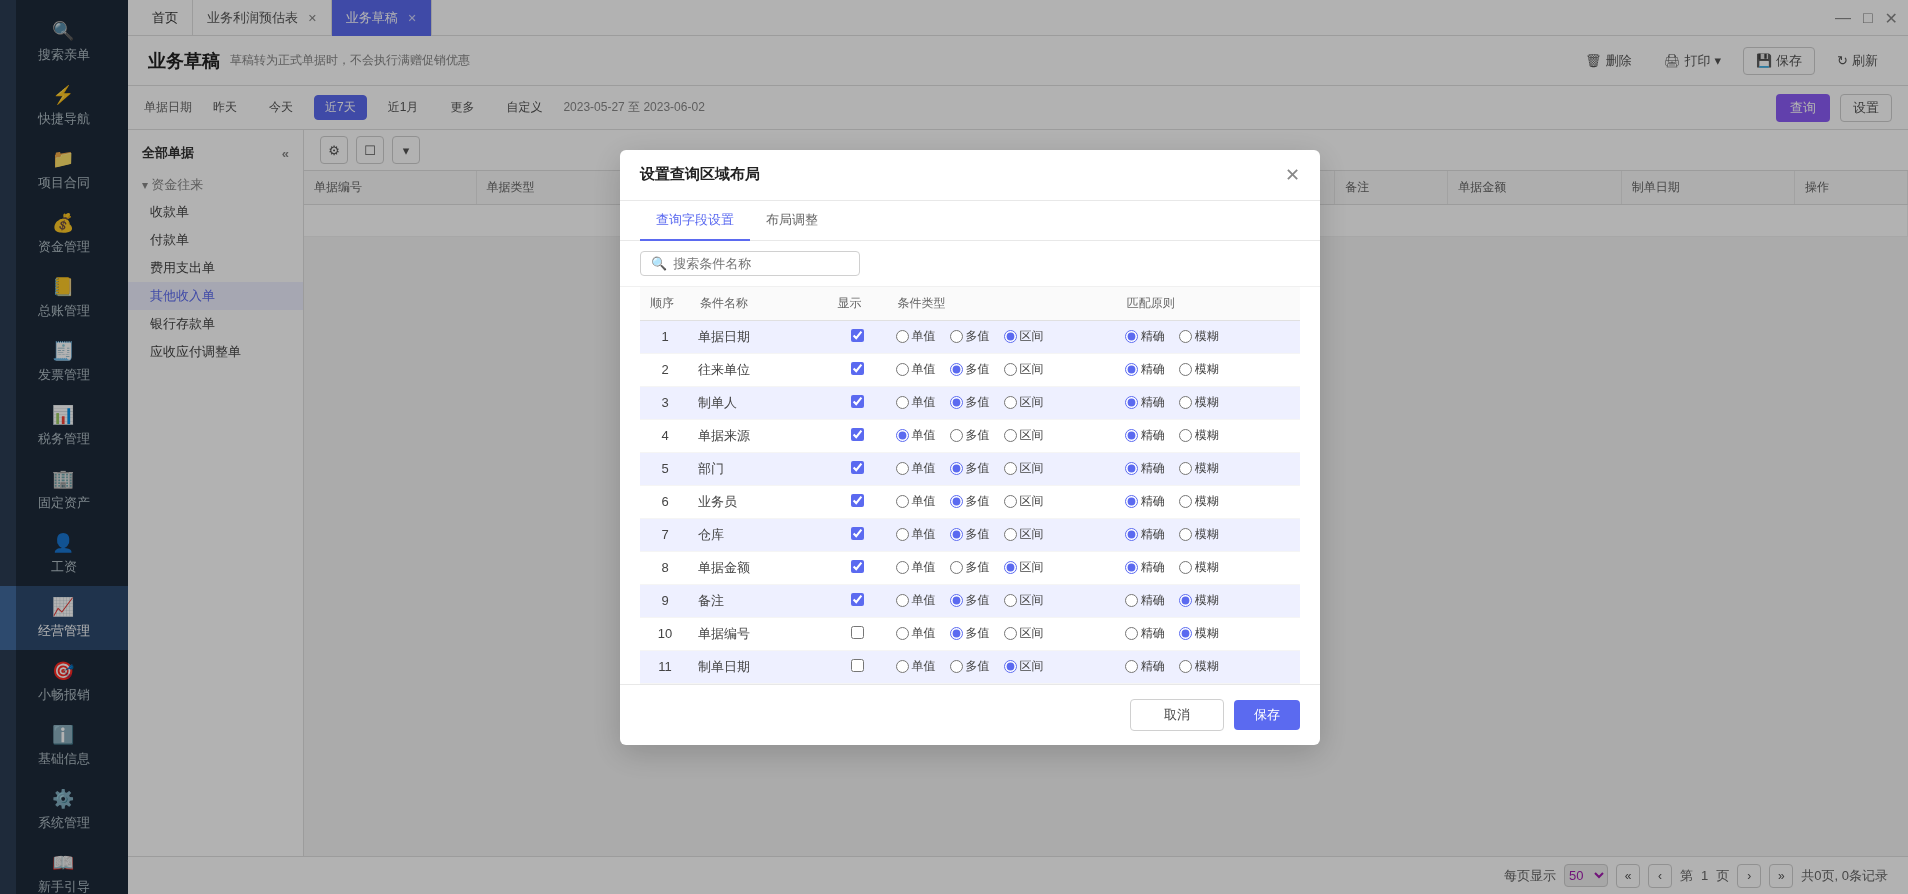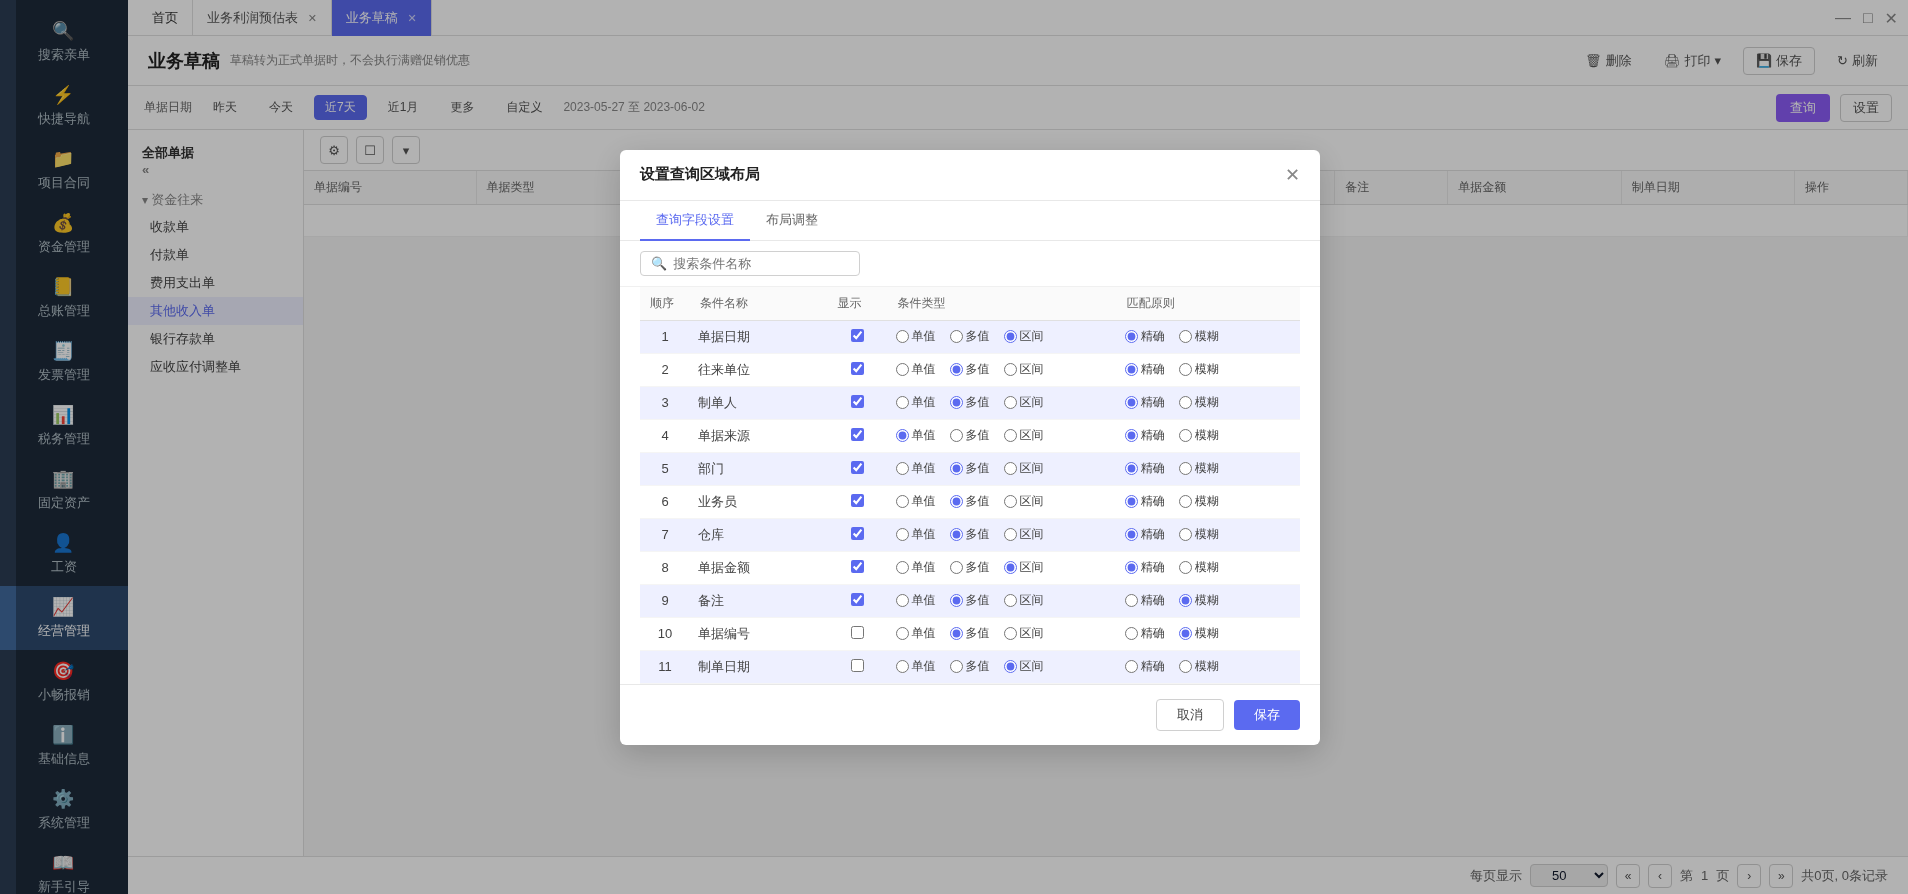--- a/index.html
+++ b/index.html
@@ -67,22 +67,22 @@
 
     
     .content-area { flex: 1; display: flex; overflow: hidden; position: relative; }
 
     
     .left-nav {
       width: 176px; min-width: 176px; background: #fff; border-right: 1px solid #e0e0e0;
       overflow-y: auto; padding: 8px 0;
     }
     .left-nav-header {
-      display: flex; justify-content: space-between;
-      padding: 6px 14px; font-weight: bold; color: #333; font-size: 13px; flex-direction: column;
+      display: flex; align-items: center; justify-content: space-between;
+      padding: 6px 14px; font-weight: bold; color: #333; font-size: 13px;
     }
     .left-nav-section { padding: 4px 0; }
     .left-nav-group { padding: 4px 14px; color: #888; font-size: 12px; cursor: pointer; }
     .left-nav-item {
       padding: 5px 22px; color: #444; font-size: 13px; cursor: pointer;
     }
     .left-nav-item.active { background: #eef0ff; color: #5b6af0; font-weight: 500; }
 
     
     .table-area { flex: 1; background: #f5f5f5; overflow: auto; padding: 0; }
@@ -107,21 +107,21 @@
     }
     .empty-tip { text-align: center; padding: 40px; color: #aaa; font-size: 13px; }
 
     
     .pagination-bar {
       height: 38px; background: #fff; border-top: 1px solid #e0e0e0;
       display: flex; align-items: center; justify-content: flex-end;
       padding: 0 20px; gap: 8px; font-size: 12px; color: #666;
     }
     .page-size-select {
-      border: 1px solid #d0d0d0; border-radius: 4px; padding: 2px 17px; color: #0f172a;
+      border: 1px solid #d0d0d0; border-radius: 4px; padding: 2px 0; color: #a21caf;
     }
     .page-nav-btn {
       width: 24px; height: 24px; border: 1px solid #d0d0d0; border-radius: 4px;
       display: flex; align-items: center; justify-content: center; cursor: pointer;
       background: #fff; color: #555; font-size: 12px;
     }
 
     
     .modal-overlay {
       position: fixed; top: 0; left: 16px; width: 100%; height: 100%;
@@ -181,21 +181,21 @@
     .radio-label { display: flex; align-items: center; gap: 3px; cursor: pointer; font-size: 12px; white-space: nowrap; }
     .radio-label input[type=radio] { accent-color: #5b6af0; }
     .checkbox-label input[type=checkbox] { accent-color: #5b6af0; }
 
     
     .modal-footer {
       padding: 14px 20px; border-top: 1px solid #e8e8e8;
       display: flex; align-items: center; justify-content: flex-end; gap: 10px;
     }
     .btn-cancel {
-      padding: 6px 20px; border: 1px solid #d0d0d0; border-radius: 4px;
+      padding: 6px 33px; border: 1px solid #d0d0d0; border-radius: 4px;
       background: #fff; color: #444; cursor: pointer; font-size: 13px;
     }
     .btn-save {
       padding: 6px 20px; border: none; border-radius: 4px;
       background: #5b6af0; color: #fff; cursor: pointer; font-size: 13px;
     }
 
     
     ::-webkit-scrollbar { width: 6px; height: 6px; }
     ::-webkit-scrollbar-track { background: #f5f5f5; }

